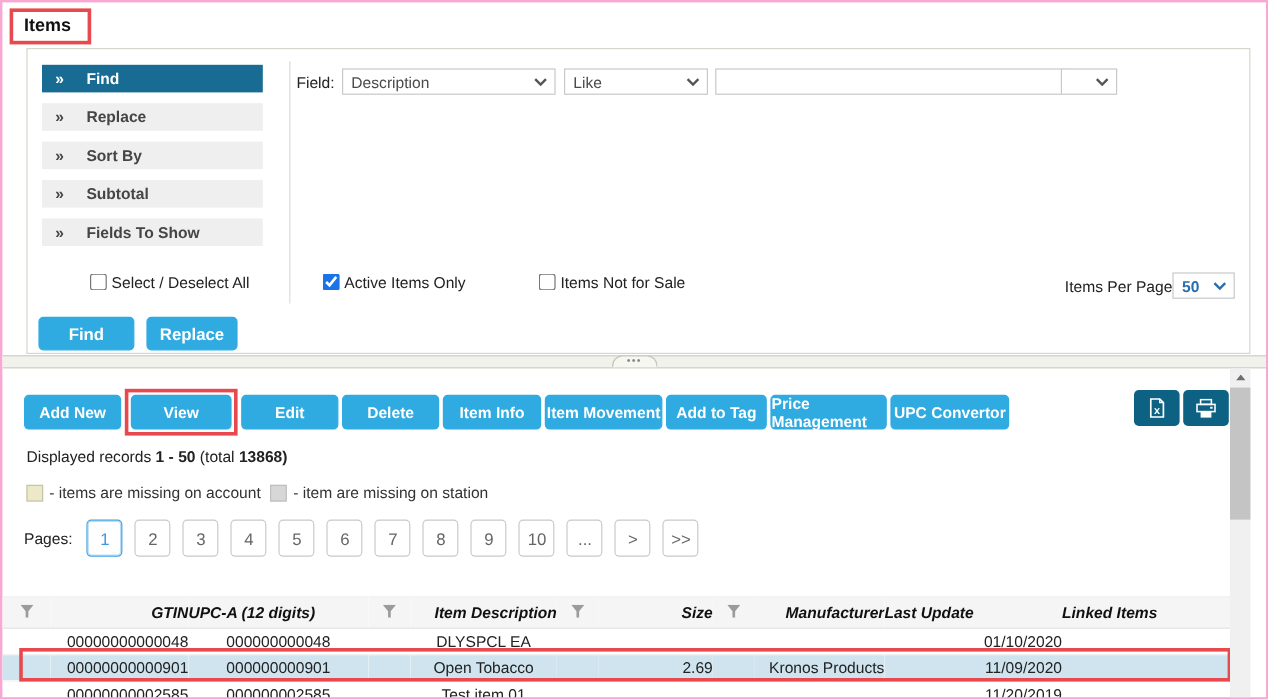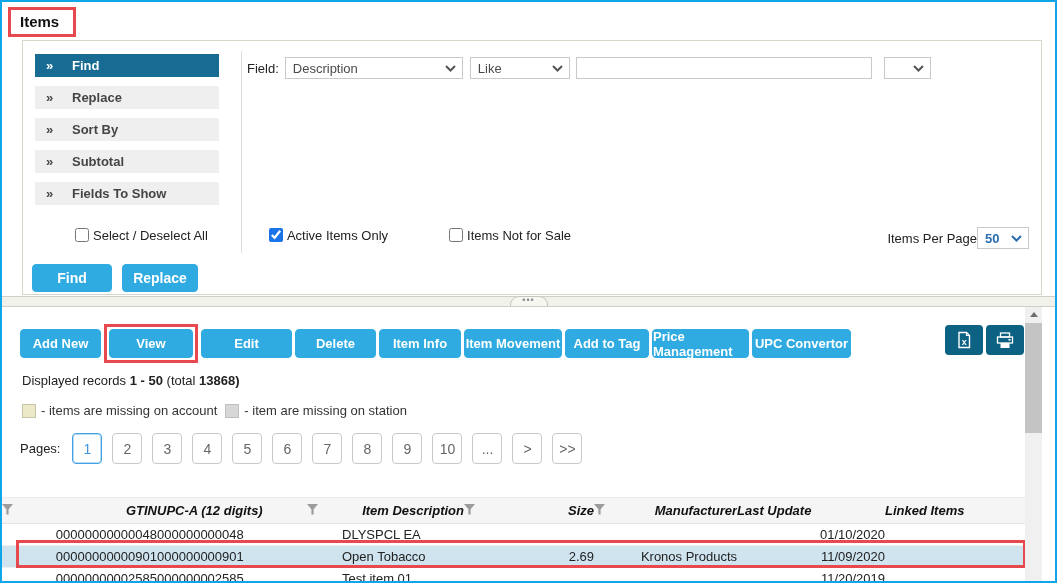--- a/index.html
+++ b/index.html
@@ -1,18 +1,18 @@
 <!DOCTYPE html>
 <html><head>
 <meta charset="utf-8">
 <style>
   html,body{margin:0;padding:0;background:#fff;}
   .window{
     position:relative;width:1057px;height:583px;box-sizing:border-box;
-    border:2px solid #0ea5e9;background:#fff;overflow:hidden;
+    border:2px solid #f9a8d4;background:#fff;overflow:hidden;
     font-family:"Liberation Sans",sans-serif;color:#222;
   }
   
   .page-title{
     position:absolute;left:6px;top:5px;border:3px solid #e8494e;
     padding:3px 14px 4px 9px;font-size:15px;font-weight:bold;color:#111;background:#fff;
   }
   
   .find-panel{
     position:absolute;left:20px;top:38px;width:1018px;height:253px;
@@ -82,21 +82,21 @@
   }
   .pgbtn.active{border:1px solid #42a1e0;color:#3f96df;box-shadow:0 0 0 1px #b9ddf5 inset;}
   
   .grid{position:absolute;left:0;top:495px;width:1023px;border-collapse:collapse;table-layout:fixed;font-size:13px;}
   .grid th{
     background:#f5f5f5;height:25px;font-size:13px;font-weight:bold;color:#111;
     border-top:1px solid #ececec;border-bottom:1px solid #e3e3e3;padding:0;white-space:nowrap;overflow:hidden;font-style:italic;
   }
   .grid td{height:21px;padding:0;color:#222;border-bottom:1px solid #f0f0f0;white-space:nowrap;overflow:hidden;}
   .grid tr.hl td{background:#cfe4ef;}
-  .al-r{text-align:right;} .al-l{text-align:left;} .al-c{text-align:left;}
+  .al-r{text-align:right;} .al-l{text-align:left;} .al-c{text-align:center;}
   .pr{padding-right:4px;} .pl{padding-left:14px;} .pl8{padding-left:8px;} .pr6{padding-right:6px;}
   .funnel{cursor:pointer;display:inline-block;}
   .row-redbox{
     position:absolute;left:14px;top:538px;width:1004px;height:22px;
     border:3px solid #e8494e;pointer-events:none;background:transparent;
   }
   
   .vscroll{position:absolute;left:1023px;top:305px;width:17px;height:276px;background:#f0f0f0;}
   .vscroll .arrow{height:15px;display:flex;align-items:center;justify-content:center;cursor:pointer;}
   .vscroll .thumb{position:absolute;left:0;top:16px;width:17px;height:110px;background:#c4c4c4;cursor:grab;}
@@ -134,21 +134,21 @@
     <div class="vdiv"></div>
 
     <div class="field-row">
       <span class="lbl">Field:</span>
       <div class="sel" style="width:178px;">
         <span>Description</span>
         <svg width="11" height="7" viewBox="0 0 11 7">
             <polyline points="1,1 5.5,5.5 10,1" fill="none" stroke="#555" stroke-width="2"></polyline>
           </svg>
       </div>
-      <div class="sel" style="width:100px;margin-left:7px;">
+      <div class="sel" style="width:120px;margin-left:7px;">
         <span>Like</span>
         <svg width="11" height="7" viewBox="0 0 11 7">
             <polyline points="1,1 5.5,5.5 10,1" fill="none" stroke="#555" stroke-width="2"></polyline>
           </svg>
       </div>
       <input class="txt-input" type="text" value="" style="">
     </div>
     <div class="sel extra-select">
       <span></span>
       <svg width="11" height="7" viewBox="0 0 11 7">
@@ -189,21 +189,21 @@
 
   <div class="splitter">
     <div class="handle">•••</div>
   </div>
 
   <div class="toolbar">
     <div class="btn-blue" style="width:81px;">Add New</div>
     <span class="view-wrap">
       <div class="btn-blue" style="width:84px;">View</div>
     </span>
-    <div class="btn-blue" style="width:91px;">Edit</div>
+    <div class="btn-blue" style="width:81px;">Edit</div>
     <div class="btn-blue" style="width:81px;">Delete</div>
     <div class="btn-blue" style="width:82px;">Item Info</div>
     <div class="btn-blue" style="width:98px;">Item Movement</div>
     <div class="btn-blue" style="width:84px;">Add to Tag</div>
     <div class="btn-blue" style="width:97px;">Price Management</div>
     <div class="btn-blue" style="width:99px;">UPC Convertor</div>
   </div>
   <div class="icon-btn" style="left:943px;">
     <svg width="16" height="18" viewBox="0 0 16 18">
       <path d="M3 1.5 H10.5 L13.5 4.5 V16.5 H3 Z" fill="none" stroke="#fff" stroke-width="1.4"></path>

